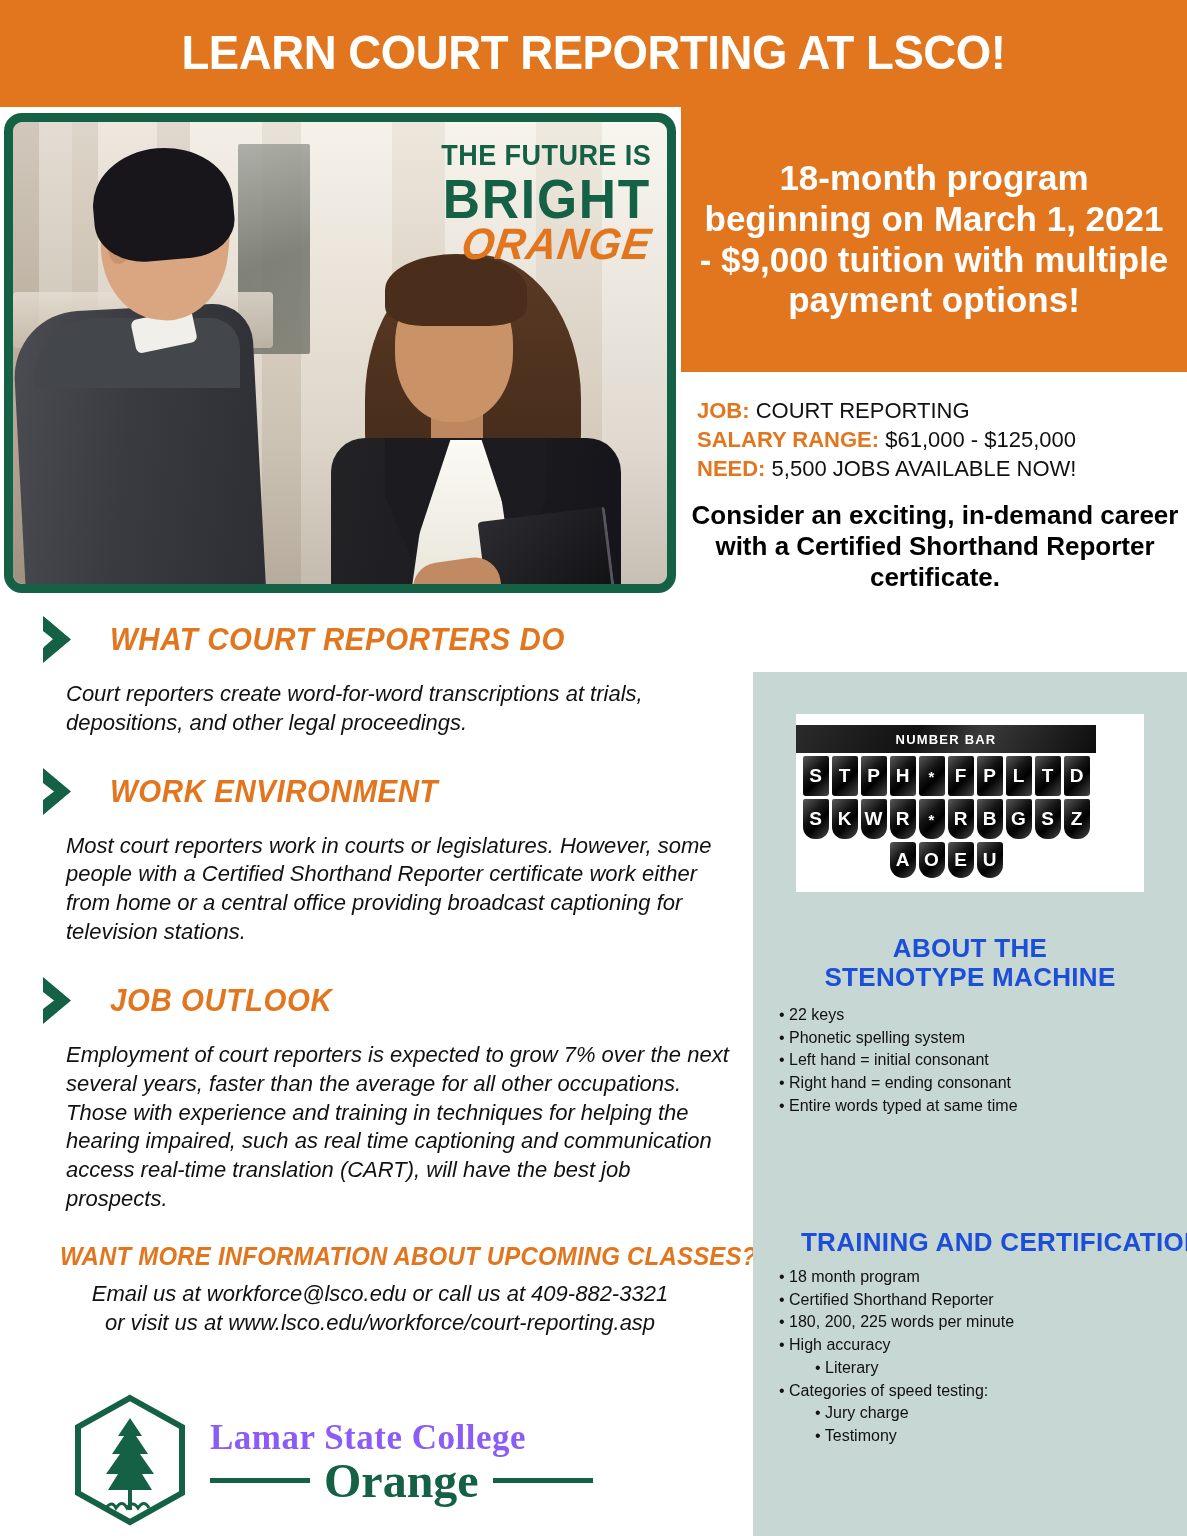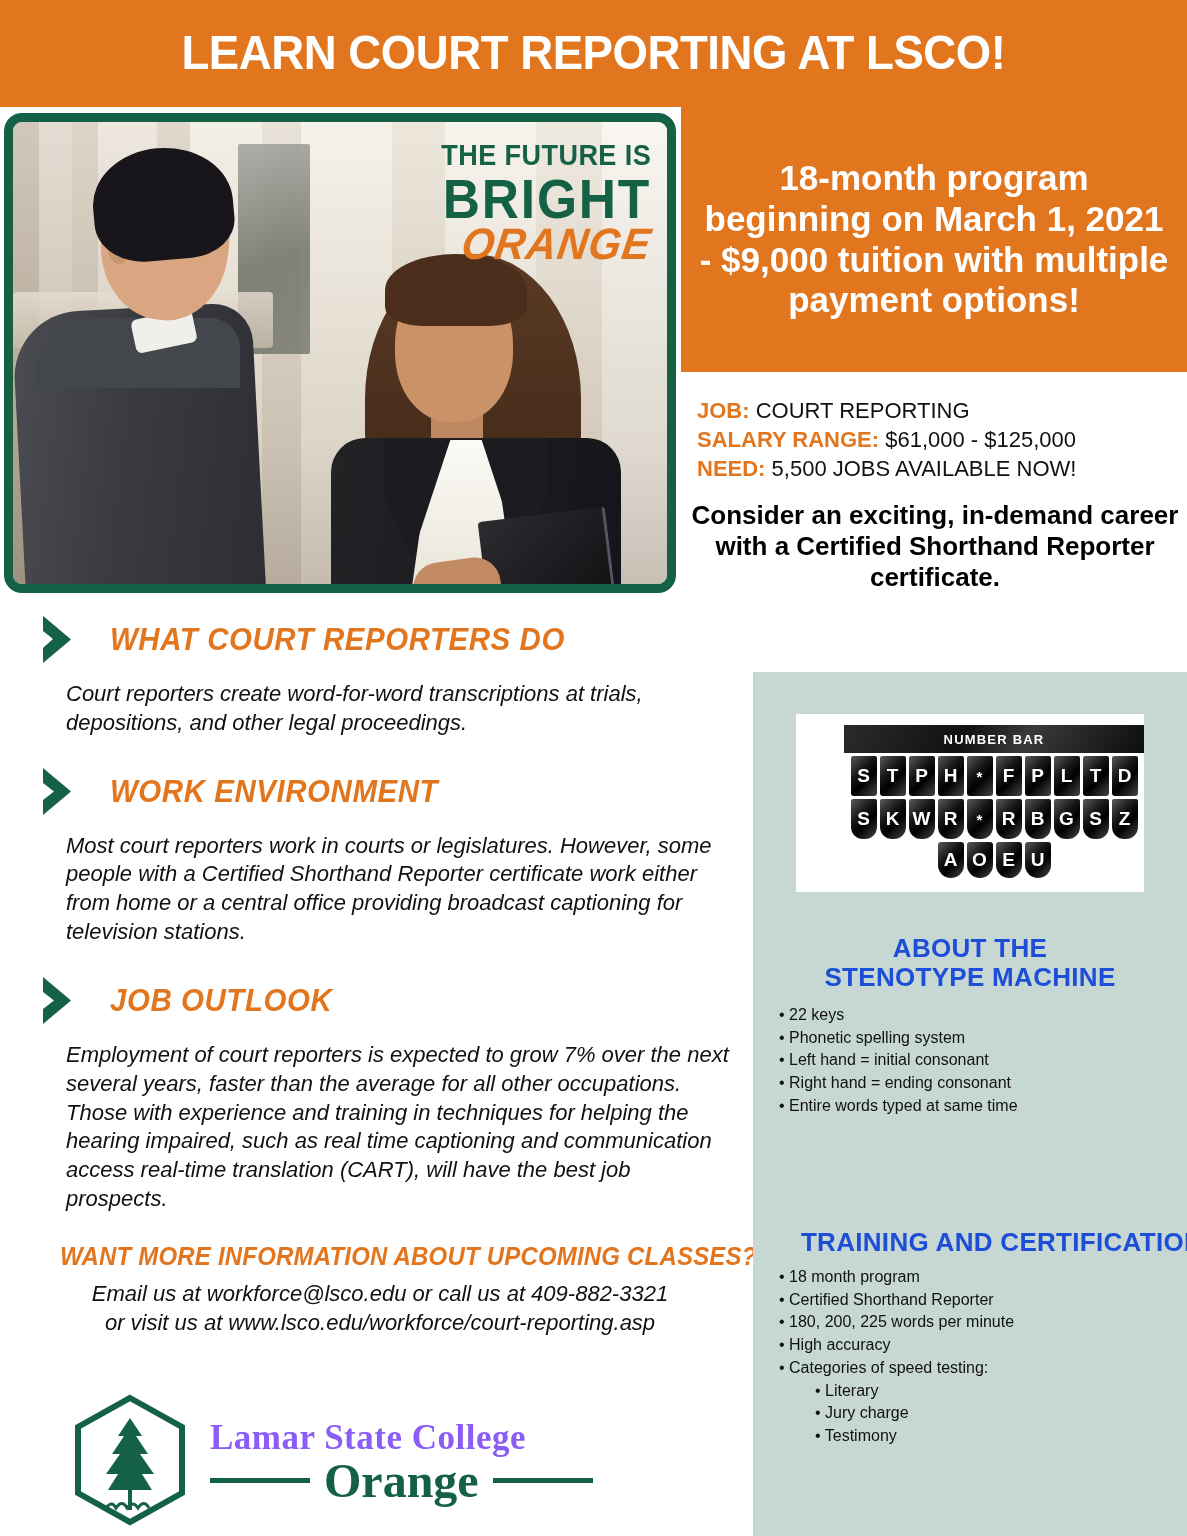--- a/index.html
+++ b/index.html
@@ -37,21 +37,21 @@
     font-weight:bold;font-size:35px;line-height:1.16;
     padding:0 14px;
   }
 
   
   .photo-wrap{
     position:absolute;left:4px;top:113px;width:672px;height:480px;
     border:9px solid #156146;border-radius:18px;
     box-sizing:border-box;overflow:hidden;background:#cdc3b4;
   }
-  .photo-inner{position:absolute;inset:0;overflow:hidden;border-radius:0;}
+  .photo-inner{position:absolute;inset:0;overflow:hidden;border-radius:10px;}
   
   .bg-cols{position:absolute;inset:0;
     background:
       linear-gradient(90deg,#bdb09e 0 4%,#d8cec0 4% 9%,#cfc3b2 9% 13%,#e6ddd0 13% 22%,#d3c8b8 22% 27%,#efe8dc 27% 38%,#ded5c7 38% 44%,#f2ece1 44% 58%,#e5dccd 58% 66%,#f4efe5 66% 80%,#e8e0d2 80% 90%,#f6f2ea 90% 100%);
   }
   .bg-shade{position:absolute;inset:0;
     background:linear-gradient(180deg,rgba(255,255,255,.30),rgba(120,105,85,.18) 70%,rgba(90,75,58,.30));}
   .window{position:absolute;left:225px;top:22px;width:72px;height:210px;
     background:linear-gradient(160deg,#7d8077,#4d5349 55%,#6b6f64);border-radius:2px;opacity:.85;}
   .cornice{position:absolute;left:0;top:170px;width:260px;height:56px;
@@ -139,21 +139,21 @@
   .logo-rule{height:5px;background:#156146;width:100px;}
   .logo-orange{font-family:"Liberation Serif",serif;font-weight:bold;color:#156146;font-size:48px;line-height:1;}
 
   
   .sidebar{
     position:absolute;left:753px;top:672px;width:434px;height:864px;
     background:#C7D7D3;
   }
   .steno-card{
     position:absolute;left:43px;top:42px;width:348px;height:178px;background:#ffffff;
-    display:flex;align-items:center;justify-content:flex-end;
+    display:flex;align-items:center;justify-content:flex-start;
   }
   .steno{width:300px;}
   .numbar{
     height:28px;background:linear-gradient(120deg,#2b2b2b,#111 40%,#3a3a3a 60%,#0d0d0d);
     color:#fff;font-size:13px;font-weight:bold;letter-spacing:1.2px;
     display:flex;align-items:center;justify-content:center;margin-bottom:3px;
   }
   .krow{display:flex;gap:3px;justify-content:center;margin-bottom:3px;}
   .key{
     width:26px;height:40px;
@@ -347,22 +347,22 @@
     </div>
 
     <div class="side-head side-head-2">TRAINING AND CERTIFICATION</div>
 
     <div class="side-list side-list-2">
       <ul>
         <li class="b">18 month program</li>
         <li class="b">Certified Shorthand Reporter</li>
         <li class="b">180, 200, 225 words per minute</li>
         <li class="b">High accuracy</li>
+        <li class="b sub">Literary</li>
         <li class="b">Categories of speed testing:</li>
-        <li class="b sub">Literary</li>
         <li class="b sub">Jury charge</li>
         <li class="b sub">Testimony</li>
       </ul>
     </div>
 
   </div>
 
 </div>
 
 </body></html>

